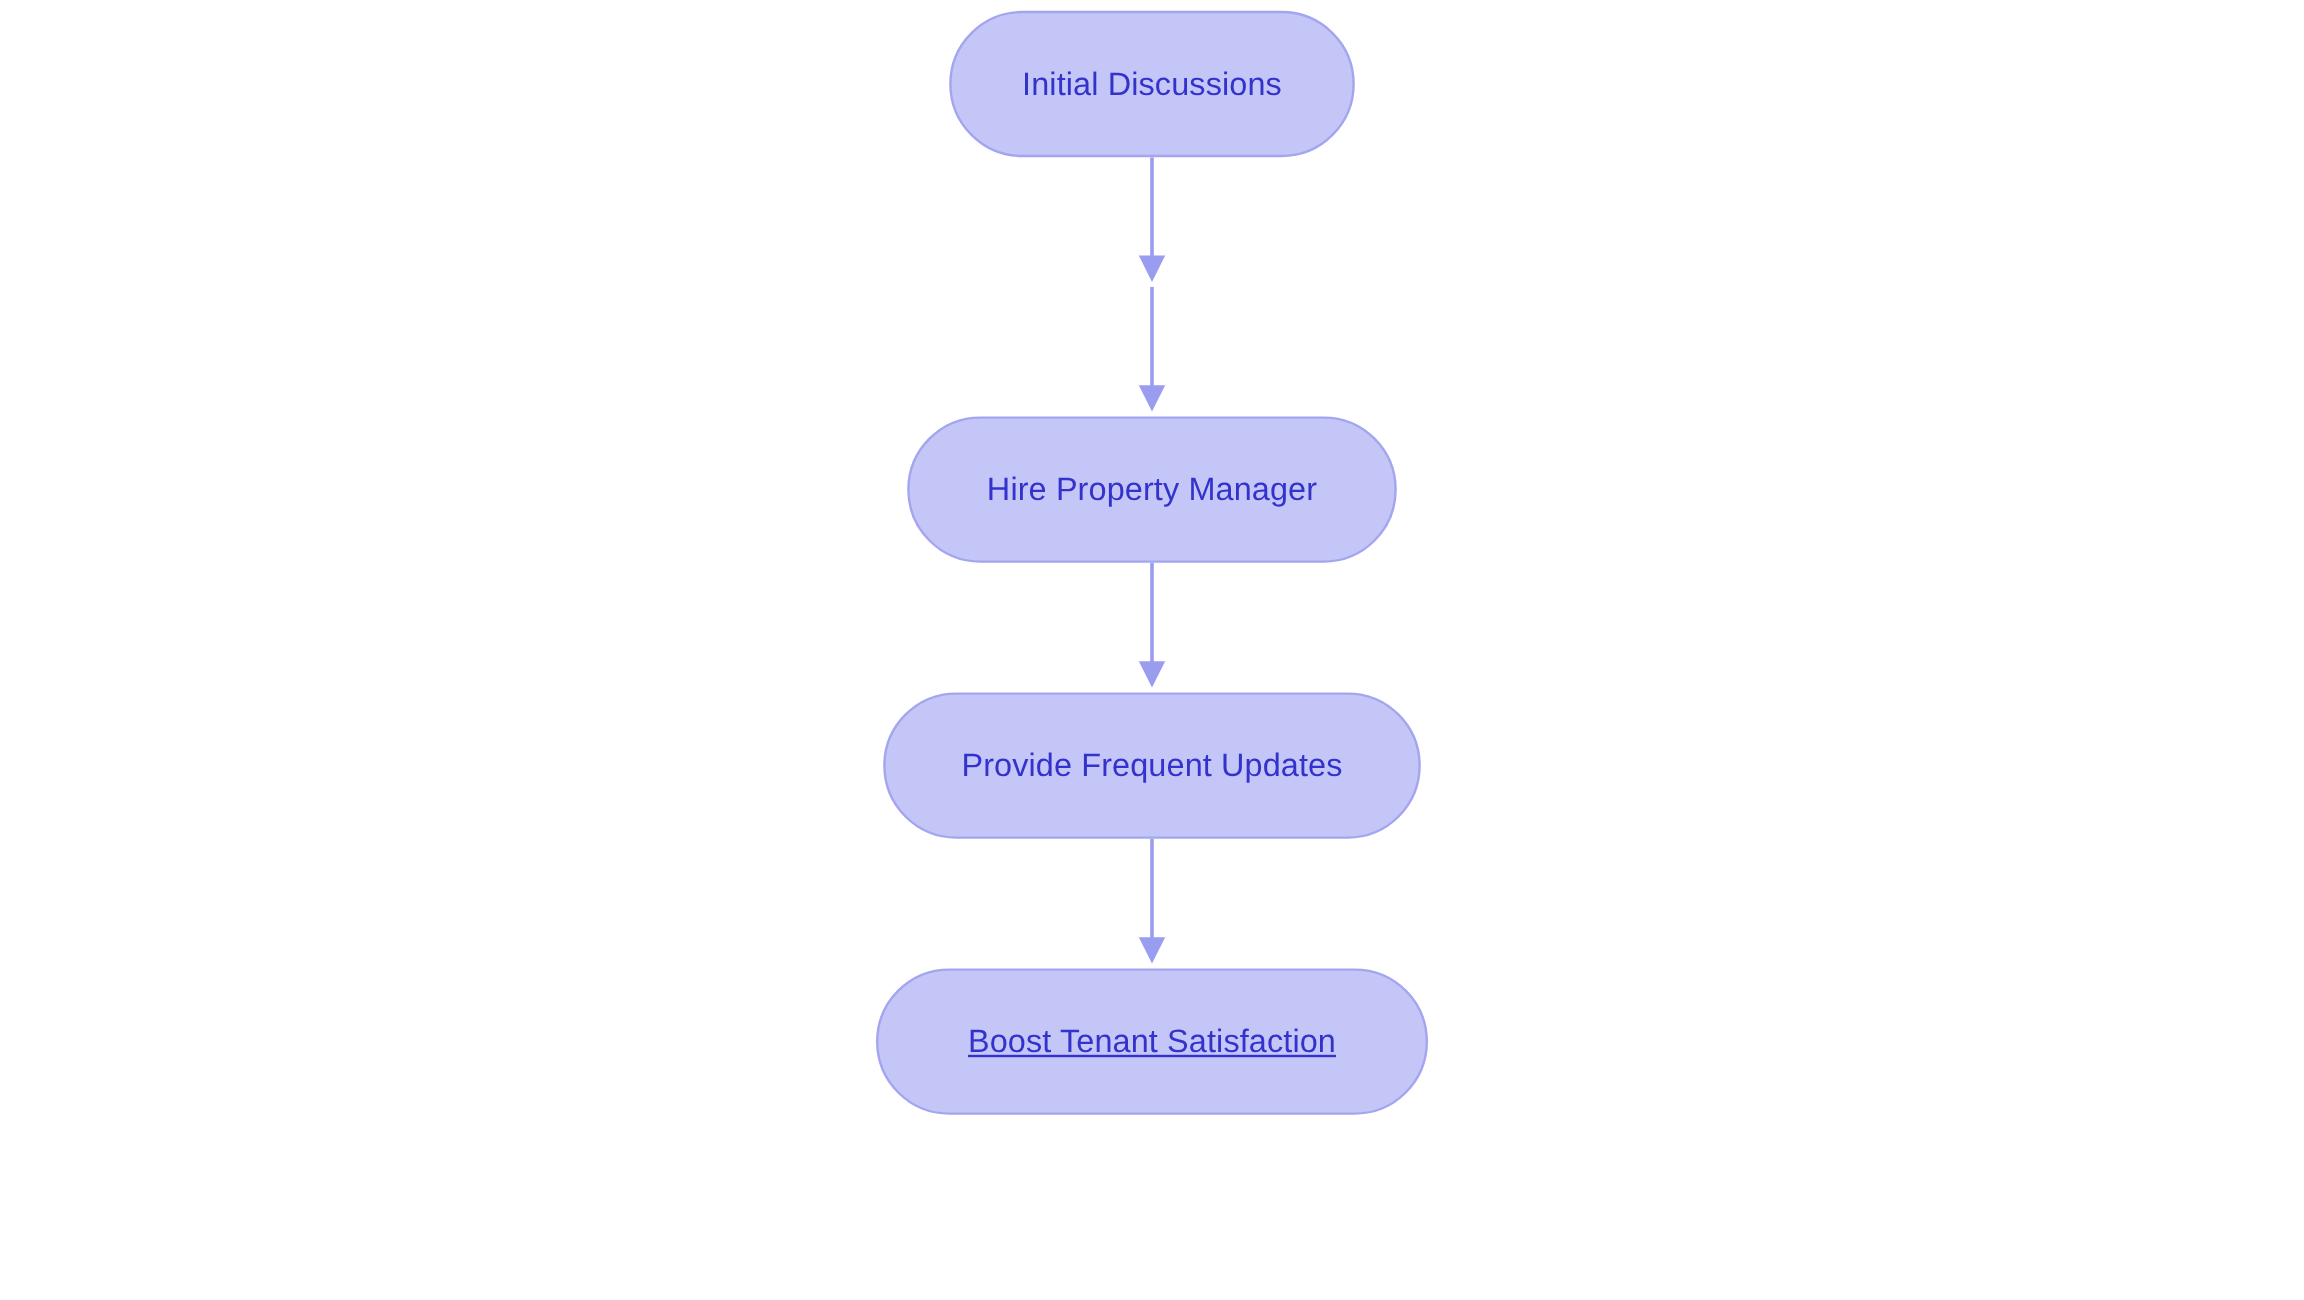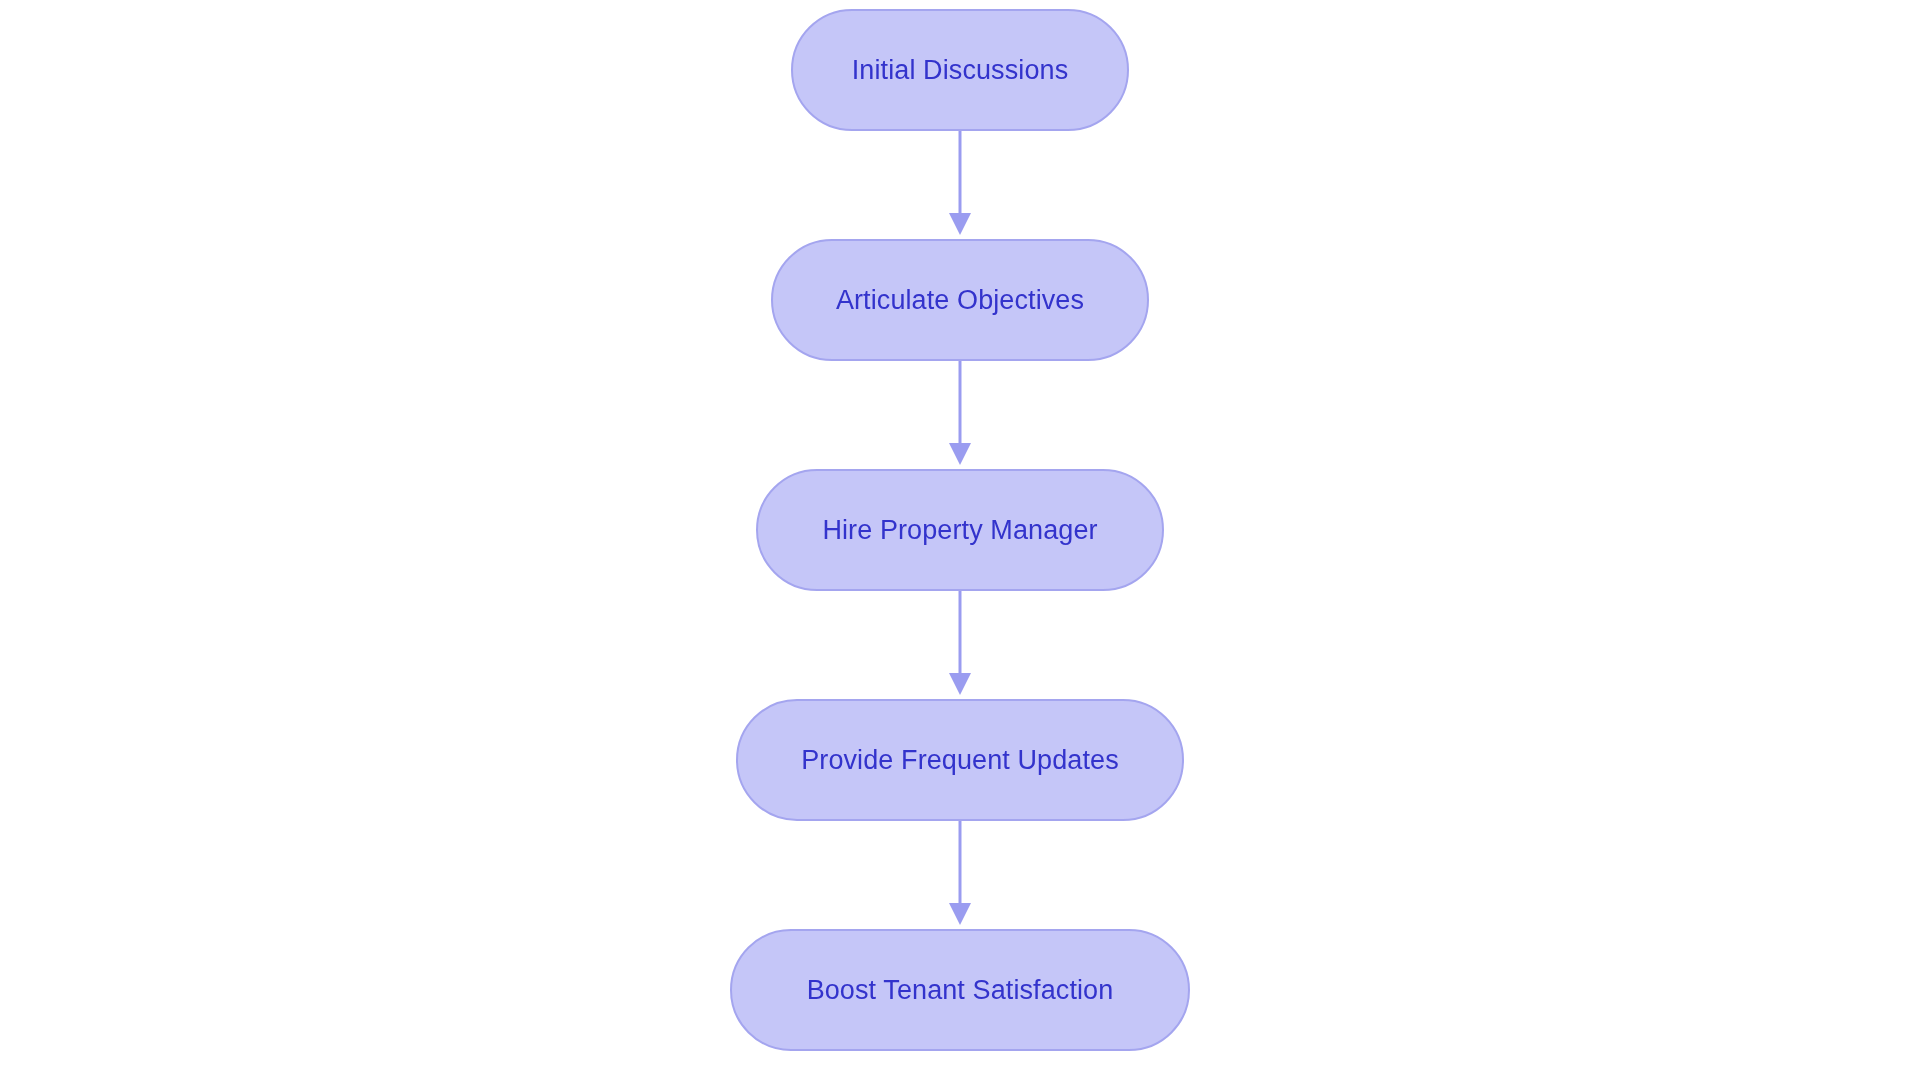--- a/index.html
+++ b/index.html
@@ -64,44 +64,41 @@
     height: 108px;
     display: block;
     flex: 0 0 auto;
   }
 
   
   .w-1 { width: 338px; }
   .w-2 { width: 378px; }
   .w-3 { width: 408px; text-align: center; }
   .w-4 { width: 448px; text-align: right; }
-  .w-5 { width: 460px; }
+  .w-5 { width: 460px; text-decoration: underline; }
 
   .spacer-top { height: 9px; flex: 0 0 auto; }
 </style>
 </head>
 <body>
 
 <div id="flowchart-canvas">
   <div id="flow-column">
 
     <div class="spacer-top"></div>
 
     <div class="flow-node w-1">
       <span class="node-label">Initial Discussions</span>
     </div>
 
     <svg class="flow-connector" viewBox="0 0 40 108">
       <line x1="20" y1="0" x2="20" y2="88" stroke="#9a9cf0" stroke-width="3"></line>
       <polygon points="20,104 9,82 31,82" fill="#9a9cf0"></polygon>
     </svg>
 
-    <div class="flow-node w-2">
-      <span class="node-label">Articulate Objectives</span>
-    </div>
 
     <svg class="flow-connector" viewBox="0 0 40 108">
       <line x1="20" y1="0" x2="20" y2="88" stroke="#9a9cf0" stroke-width="3"></line>
       <polygon points="20,104 9,82 31,82" fill="#9a9cf0"></polygon>
     </svg>
 
     <div class="flow-node w-3">
       <span class="node-label">Hire Property Manager</span>
     </div>
 

